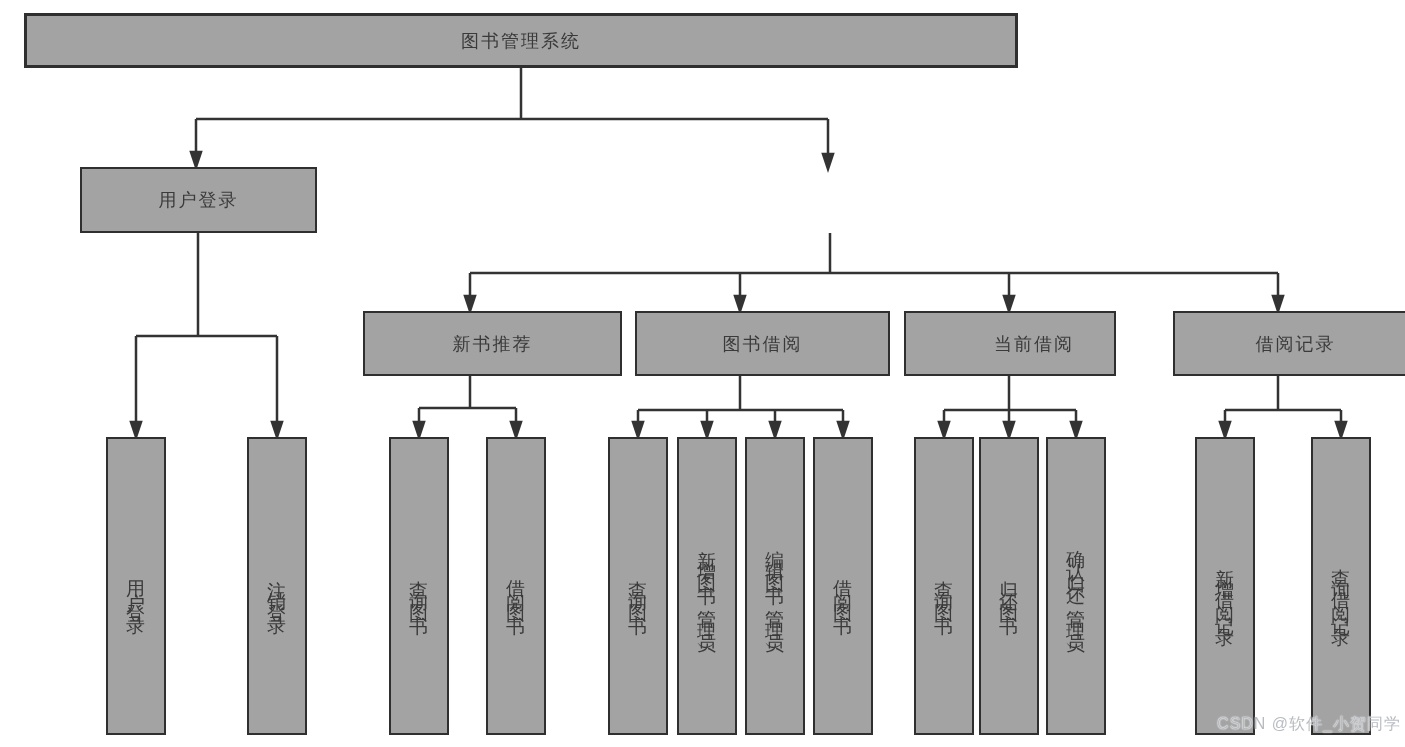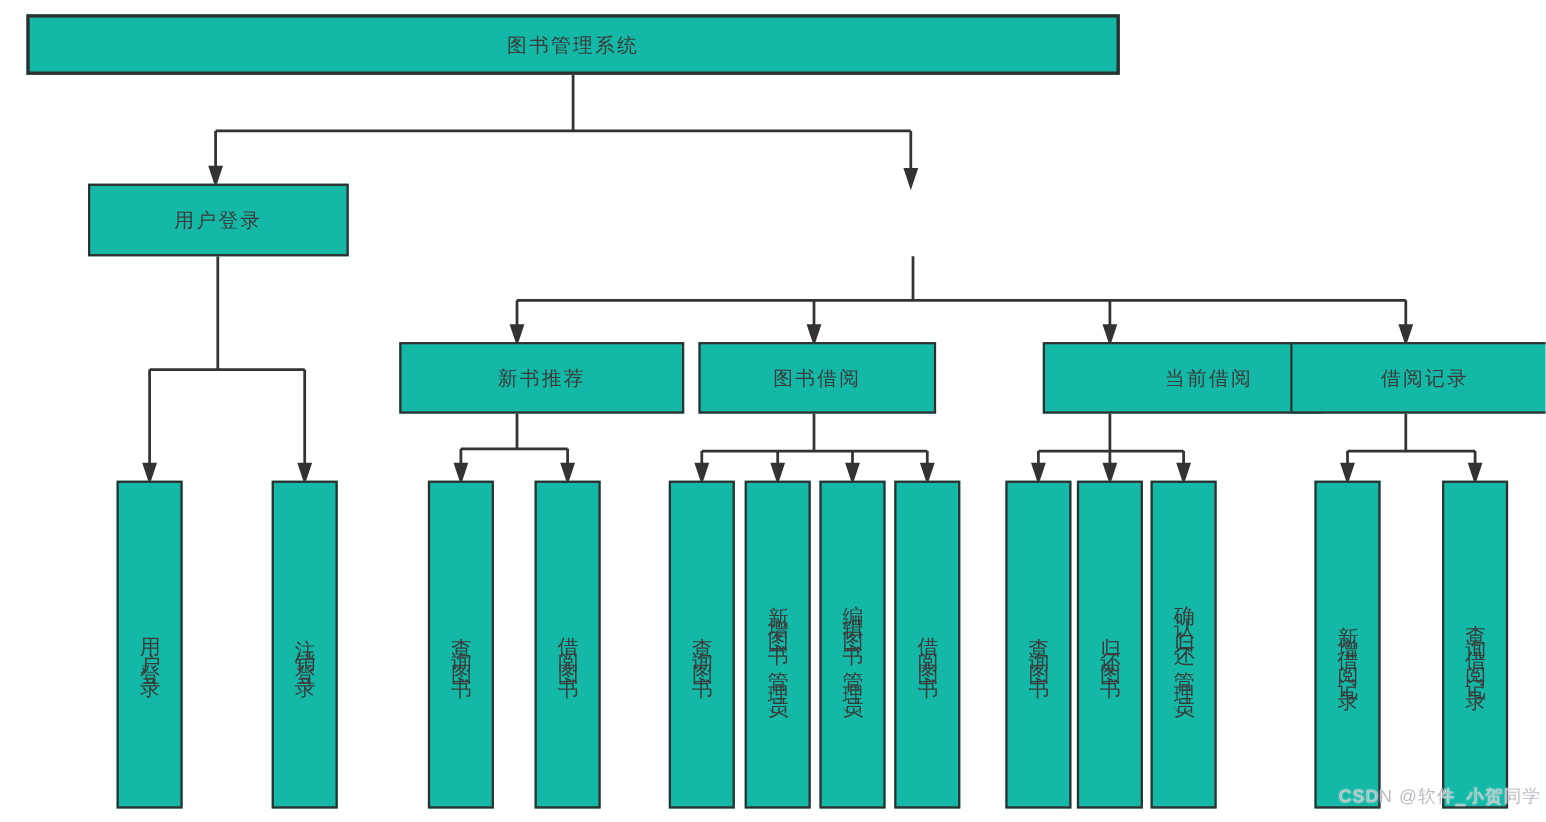--- a/index.html
+++ b/index.html
@@ -8,21 +8,21 @@
     position: relative;
     background: #ffffff;
     font-family: "Liberation Sans", "DejaVu Sans", sans-serif;
     color: #3a3a3a;
     overflow: hidden;
   }
   #stage { position: absolute; inset: 0; width: 1405px; height: 747px; }
   svg.connectors { position: absolute; left: 0; top: 0; width: 1405px; height: 747px; }
   .node {
     position: absolute;
-    background: #14b8a6;
+    background: #a3a3a3;
     border: 2.5px solid #2f2f2f;
     display: flex;
     align-items: center;
     justify-content: center;
     font-size: 18px;
     letter-spacing: 2px;
     color: #3a3a3a;
     white-space: nowrap;
   }
   .node.root { border-width: 3px; font-size: 18px; }
@@ -101,22 +101,22 @@
         <polygon points="1336,422 1346,422 1341,437"></polygon>
       </g>
     </g>
   </svg>
 
   <div class="node root" style="left:24px; top:13px; width:994px; height:55px;">图书管理系统</div>
 
   <div class="node" style="left:80px; top:167px; width:237px; height:66px;">用户登录</div>
 
   <div class="node" style="left:363px; top:311px; width:259px; height:65px;">新书推荐</div>
-  <div class="node" style="left:635px; top:311px; width:216px; height:65px;">图书借阅</div>
-  <div class="node" style="left:948px; top:311px; width:254px; height:65px;padding-left:48px;">当前借阅</div>
+  <div class="node" style="left:635px; top:311px; width:255px; height:65px;">图书借阅</div>
+  <div class="node" style="left:904px; top:311px; width:212px; height:65px;padding-left:48px;">当前借阅</div>
   <div class="node" style="left:1173px; top:311px; width:245px; height:65px;">借阅记录</div>
 
   <div class="node leaf" style="left:106px; top:437px; width:60px; height:298px;">用户登录</div>
   <div class="node leaf" style="left:247px; top:437px; width:60px; height:298px;">注销登录</div>
 
   <div class="node leaf" style="left:389px; top:437px; width:60px; height:298px;">查询图书</div>
   <div class="node leaf" style="left:486px; top:437px; width:60px; height:298px;">借阅图书</div>
 
   <div class="node leaf" style="left:608px; top:437px; width:60px; height:298px;">查询图书</div>
   <div class="node leaf" style="left:677px; top:437px; width:60px; height:298px;">新增图书（管理员）</div>

